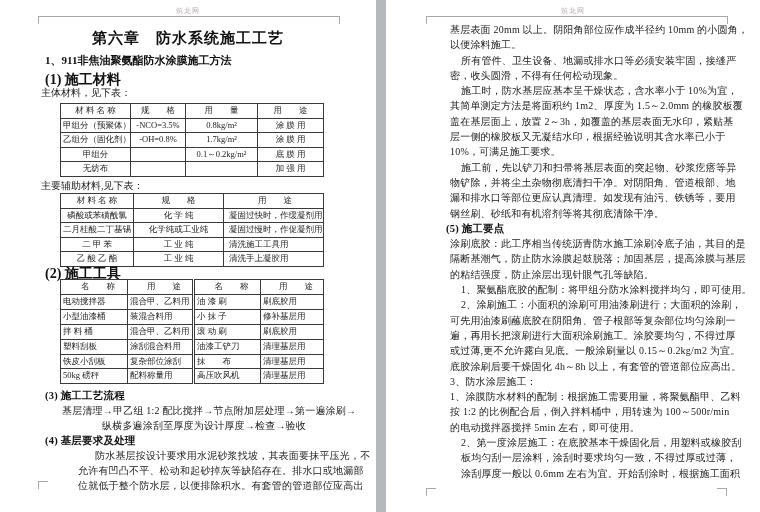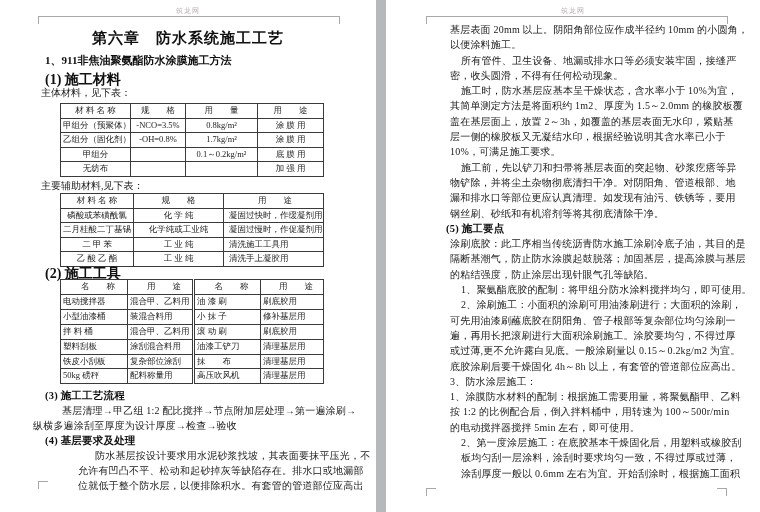--- a/index.html
+++ b/index.html
@@ -60,21 +60,21 @@
     font-size:10px;color:#1a1a1a;letter-spacing:0.2px;}
   .lp-bottom .line{height:15px;line-height:15px;white-space:nowrap;}
 
   .rp-lines{position:absolute;top:22px;left:64px;width:302px;
     font-size:10px;color:#1a1a1a;letter-spacing:0.2px;}
   .rp-lines .line{height:15.3px;line-height:15.3px;white-space:nowrap;}
 
   .line.b{font-weight:bold;font-size:10.5px;color:#101010;}
   .line.ind{margin-left:11px;}
   .line.ind17{margin-left:17px;}
-  .line.hang{margin-left:-12px;}
+  .line.hang{margin-left:-12px;text-align:center;}
   .line.p1{margin-left:50px;}
   .line.p2{margin-left:33px;}
   .line.out{margin-left:-4px;}
 </style>
 </head>
 <body>
 
 <div class="canvas">
 
   <div class="page page-left">

